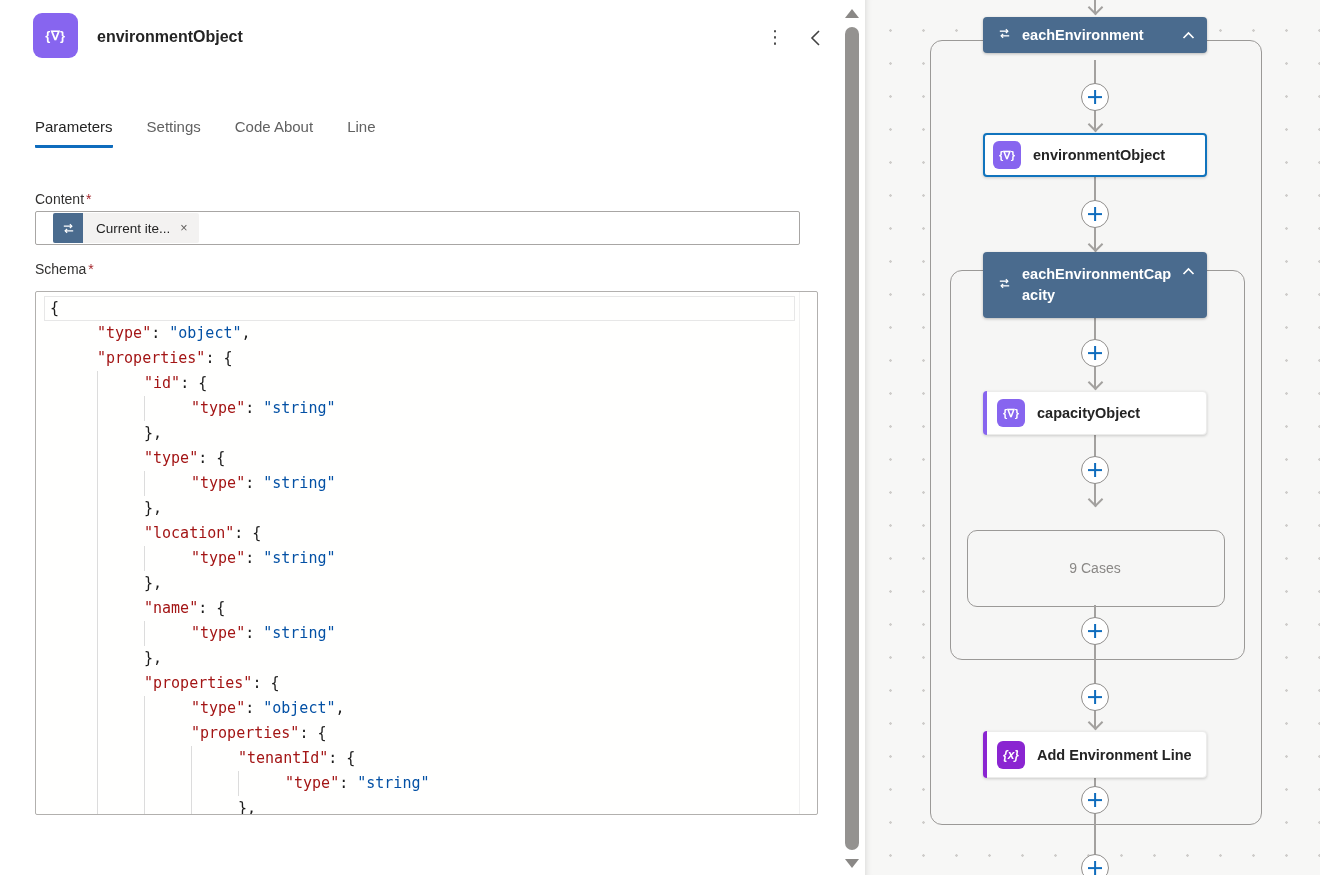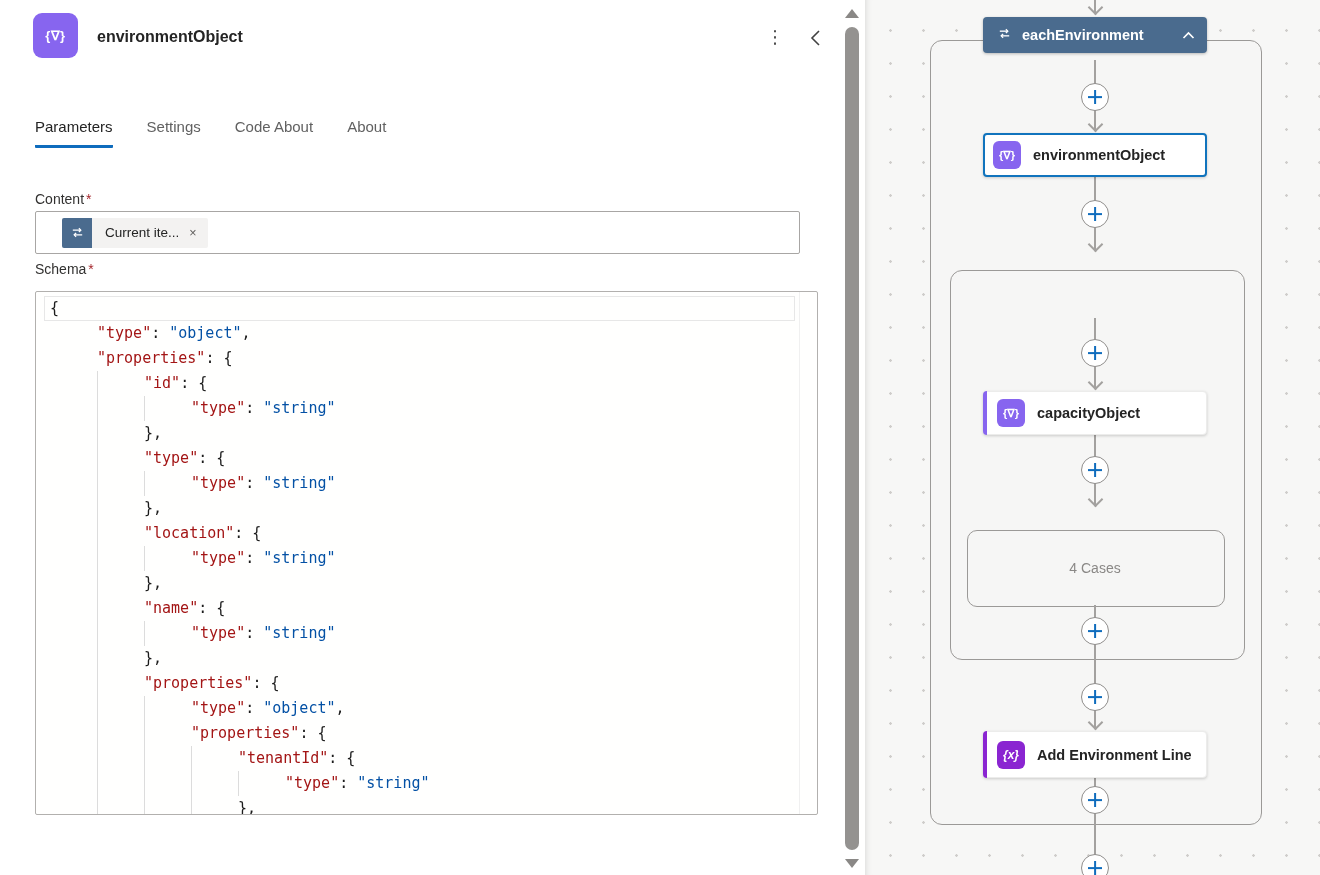--- a/index.html
+++ b/index.html
@@ -18,22 +18,22 @@
   .more-btn{position:absolute;left:762px;top:24px;width:26px;height:26px;display:flex;align-items:center;justify-content:center;font-size:18px;color:#424242;cursor:pointer}
   .collapse-btn{position:absolute;left:804px;top:26px;width:24px;height:24px;display:flex;align-items:center;justify-content:center;cursor:pointer}
   .tabs{position:absolute;left:35px;top:118px;display:flex;gap:34px;font-size:15px;color:#616161}
   .tab{padding-bottom:10px;cursor:pointer}
   .tab.active{color:#242424;font-weight:400;border-bottom:3px solid #0f6cbd;border-radius:1px}
   .field-label{position:absolute;left:35px;font-size:14px;color:#323130}
   .field-label .req{color:#a4262c;margin-left:2px}
   #content-label{top:191px}
   #schema-label{top:261px}
   .content-box{
-    position:absolute;left:35px;top:211px;width:765px;height:43px;box-sizing:border-box;
-    border:1px solid #a8a6a4;border-radius:2px;display:flex;align-items:center;padding-left:26px;background:#fff;
+    position:absolute;left:35px;top:211px;width:765px;height:34px;box-sizing:border-box;
+    border:1px solid #a8a6a4;border-radius:2px;display:flex;align-items:center;padding-left:17px;background:#fff;
   }
   .token{display:flex;align-items:center;height:30px;background:#f3f2f1;border-radius:2px;overflow:hidden;cursor:pointer}
   .token-icon{width:30px;height:30px;background:#4a6b8e;display:flex;align-items:center;justify-content:center;flex:0 0 30px}
   .token-label{padding:0 5px 0 13px;font-size:13.5px;color:#242424;white-space:nowrap}
   .token-x{padding:0 11px 0 5px;font-size:12.5px;color:#605e5c}
   
   .editor{
     position:absolute;left:35px;top:291px;width:783px;height:524px;box-sizing:border-box;
     border:1px solid #b2b0ae;border-radius:2px;background:#fffffe;overflow:hidden;
     font-family:"DejaVu Sans Mono","Liberation Mono",monospace;font-size:15px;padding-top:4px;
@@ -112,21 +112,21 @@
   <div class="collapse-btn">
     <svg width="14" height="18" viewBox="0 0 14 18">
         <polyline points="10,2 3,9 10,16" fill="none" stroke="#424242" stroke-width="1.6"></polyline>
       </svg>
   </div>
 
   <div class="tabs" id="tabs">
       <div class="tab active">Parameters</div>
       <div class="tab">Settings</div>
       <div class="tab">Code About</div>
-      <div class="tab">About</div>
+      <div class="tab">Line</div>
     </div>
 
   <div class="field-label" id="content-label">
     <span>Content</span><span class="req">*</span>
   </div>
   <div class="content-box">
     <div class="token">
       <span class="token-icon">
         <svg width="15" height="15" viewBox="0 0 16 16" fill="none" stroke="#fff" stroke-width="1.4">
           <path d="M3 5.5h8.5"></path>
@@ -174,21 +174,21 @@
   <div class="vs-up"></div>
   <div class="vs-thumb"></div>
   <div class="vs-down"></div>
 </div>
 
 <div class="canvas">
 
   <div class="scope" id="scope-each-env"></div>
   <div class="scope" id="scope-each-cap"></div>
   <div class="scope" id="scope-switch"></div>
-  <div class="cases-label">4 Cases</div>
+  <div class="cases-label">9 Cases</div>
 
   <div class="vline" style="top:0;height:13px"></div>
   <div class="vline" style="top:60px;height:71px"></div>
   <div class="vline" style="top:177px;height:73px"></div>
   <div class="vline" style="top:318px;height:71px"></div>
   <div class="vline" style="top:435px;height:71px"></div>
   <div class="vline" style="top:605px;height:53px"></div>
   <div class="vline" style="top:658px;height:71px"></div>
   <div class="vline" style="top:778px;height:45px"></div>
   <div class="vline" style="top:823px;height:52px"></div>
@@ -223,20 +223,36 @@
           <polyline points="1.5,7 6.5,2 11.5,7" fill="none" stroke="#fff" stroke-width="1.7"></polyline>
         </svg>
     </span>
   </div>
 
   <div class="node" id="node-env">
     <span class="node-icon">{∇}</span>
     <span class="node-label">environmentObject</span>
   </div>
 
+  <div class="loop-hdr" id="hdr-each-cap">
+    <span>
+      <svg width="15" height="15" viewBox="0 0 16 16" fill="none" stroke="#fff" stroke-width="1.4">
+        <path d="M3 5.5h8.5"></path>
+          <path d="M9.5 3.5l2 2-2 2"></path>
+          <path d="M13 10.5H4.5"></path>
+          <path d="M6.5 8.5l-2 2 2 2"></path>
+      </svg>
+    </span>
+    <span class="hdr-label">eachEnvironmentCapacity</span>
+    <span class="chev">
+      <svg width="13" height="9" viewBox="0 0 13 9">
+          <polyline points="1.5,7 6.5,2 11.5,7" fill="none" stroke="#fff" stroke-width="1.7"></polyline>
+        </svg>
+    </span>
+  </div>
 
   <div class="node" id="node-cap">
     <span class="stripe" style="background:#8765ef"></span>
     <span class="node-icon">{∇}</span>
     <span class="node-label">capacityObject</span>
   </div>
 
 
   <div class="node" id="node-addline">
     <span class="stripe" style="background:#8a25d1"></span>

